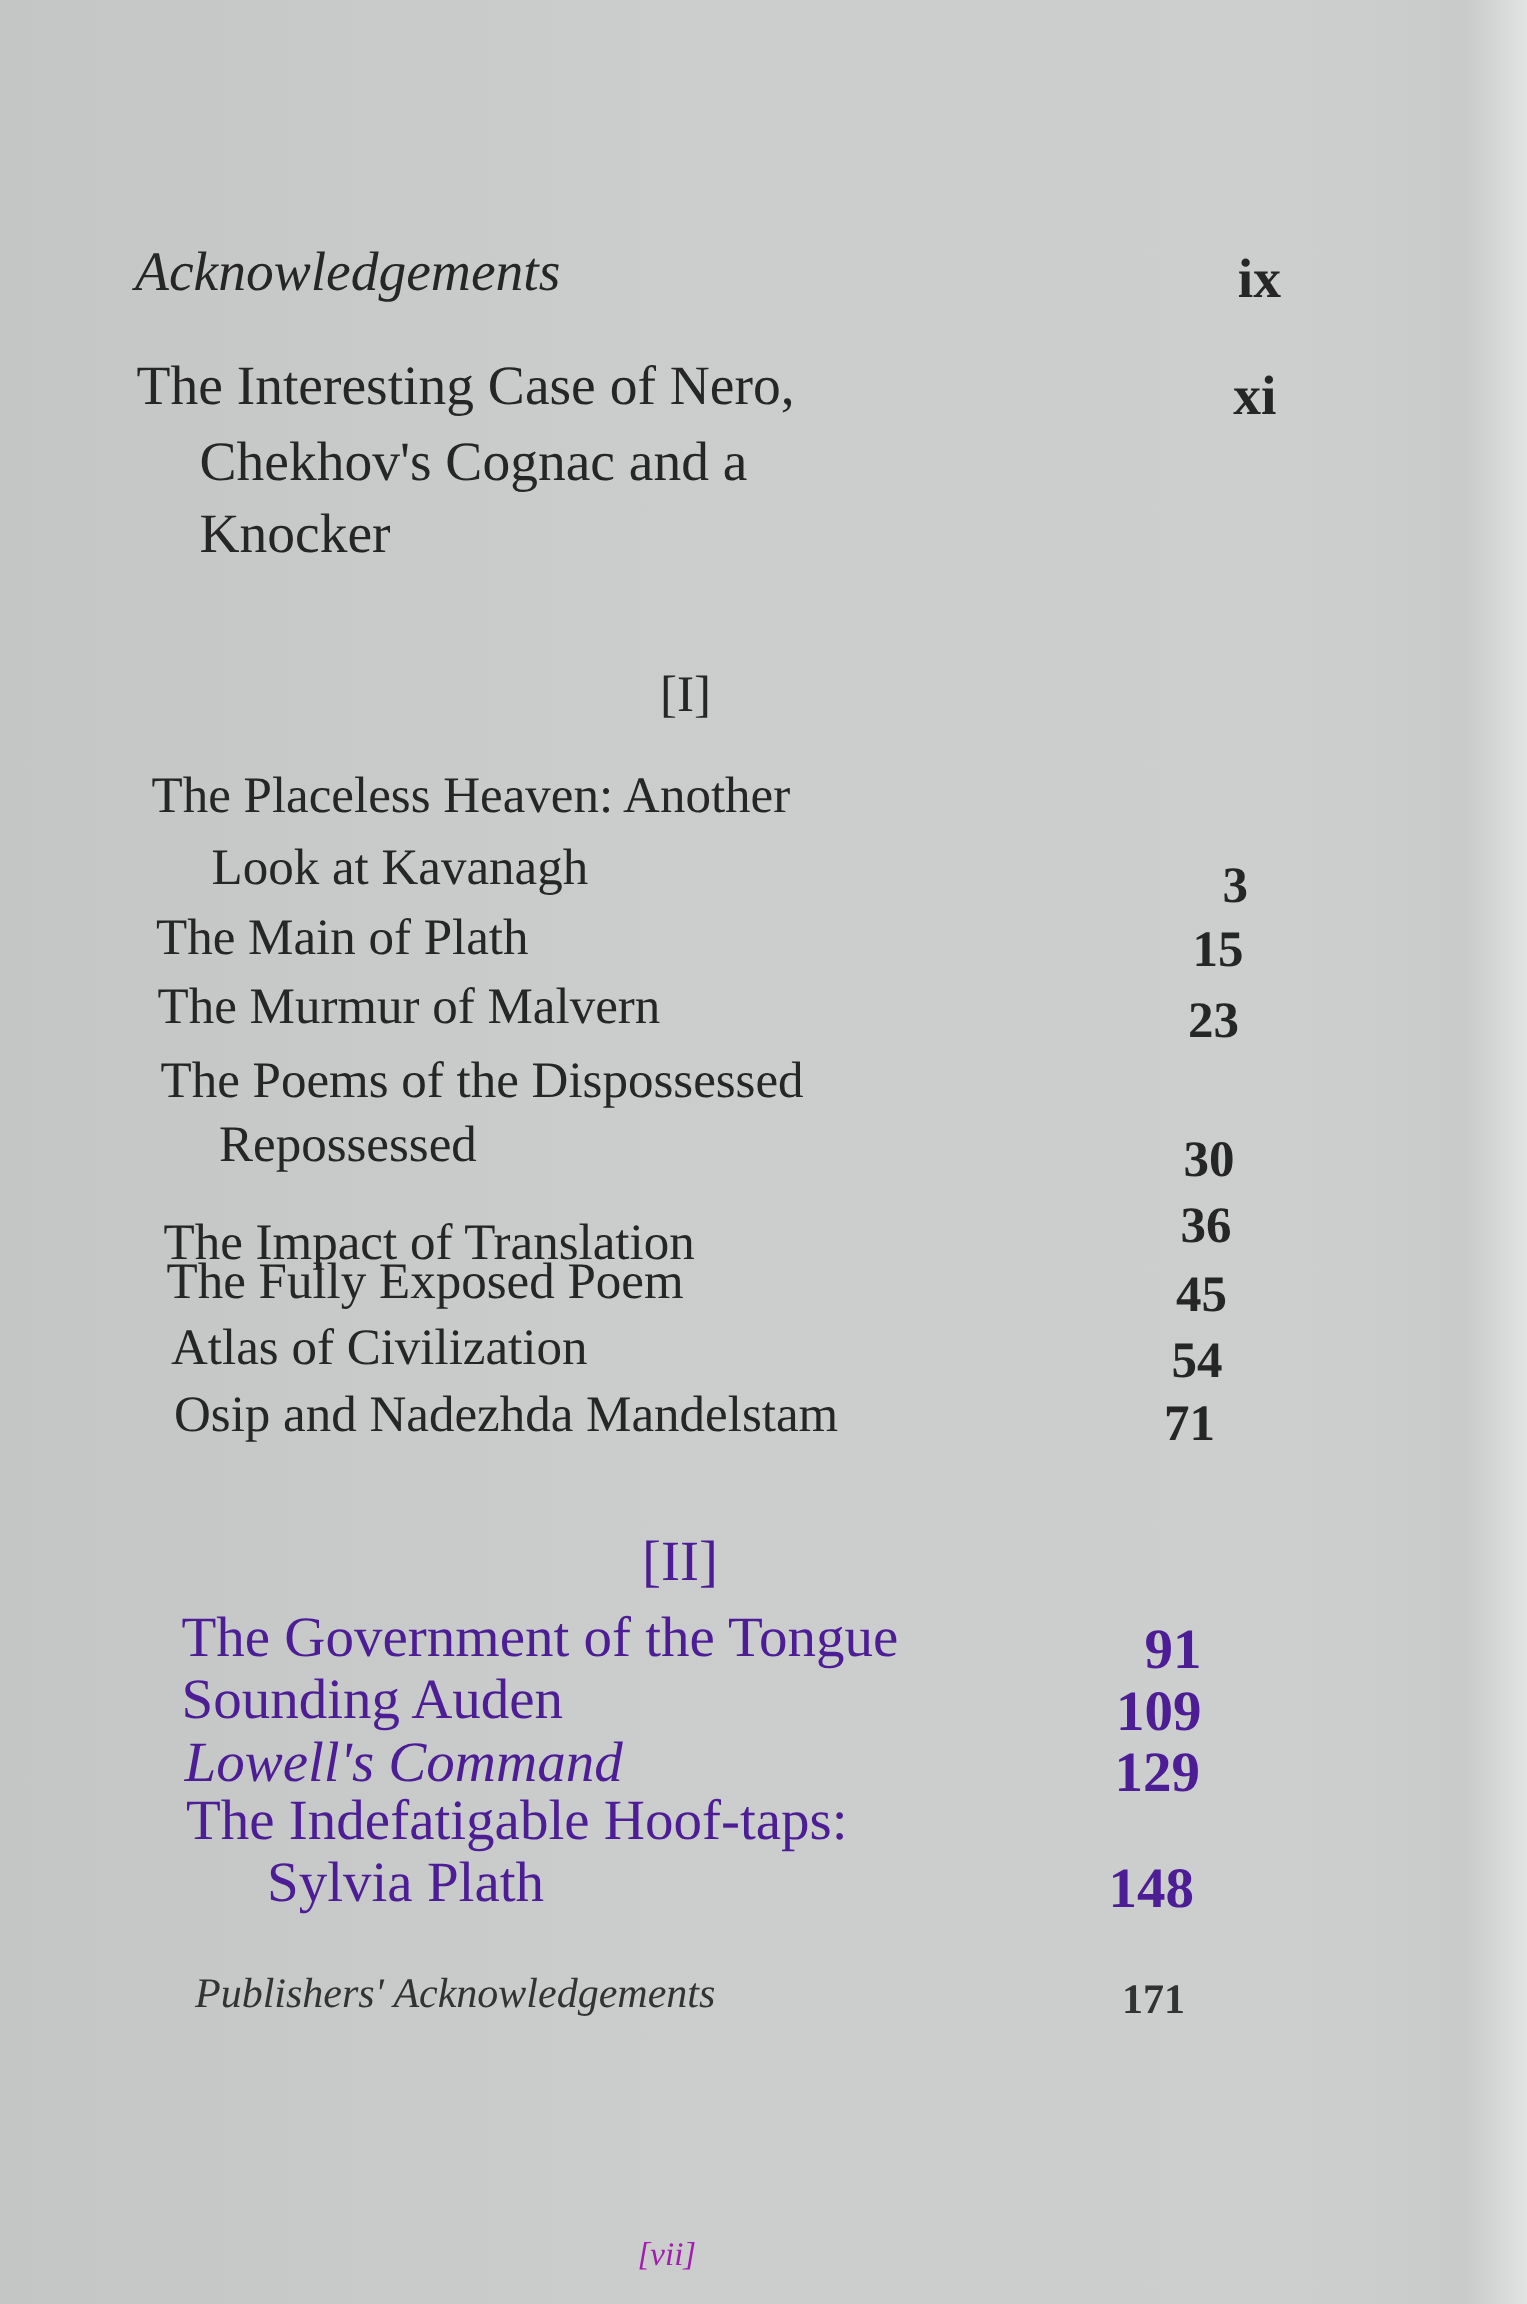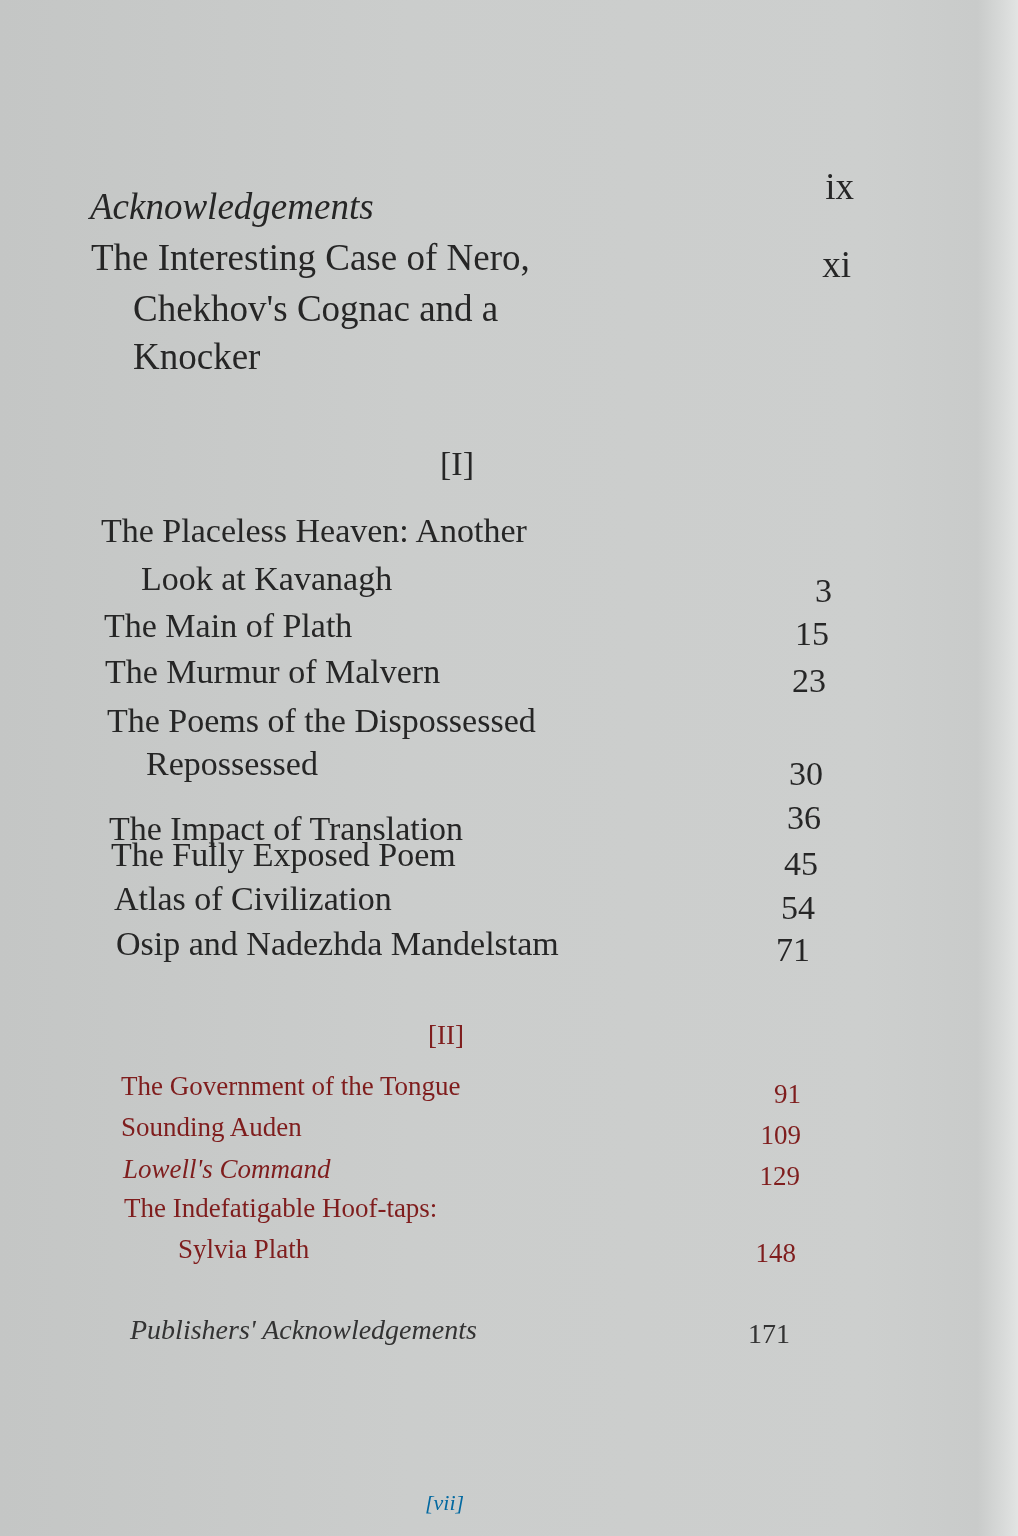--- a/index.html
+++ b/index.html
@@ -19,36 +19,36 @@
       position: absolute;
       inset: 0;
       background: linear-gradient(90deg, #c4c6c5 0%, #cbcdcc 40%, #cdcfce 85%, #c9cbca 96%, #d8dad9 98.5%, #e2e4e3 100%);
     }
     .line {
       position: absolute;
       white-space: nowrap;
       line-height: 1;
     }
     .italic { font-style: italic; }
-    .num { text-align: center; }
+    .num { text-align: center; font-weight: bold; }
     .s1 { font-size: 37px; }
     .s2 { font-size: 34px; }
-    .s3 { font-size: 27px; color: #7f1d1d; }
+    .s3 { font-size: 38px; color: #4c1d95; }
     .s4 { font-size: 28px; color: #333; }
-    .folio { font-size: 22px; color: #0369a1; font-style: italic; }
+    .folio { font-size: 22px; color: #a21caf; font-style: italic; }
   </style>
 </head>
 <body>
 
 <div class="page-shade"></div>
 
 <div>
 
   <div>
-    <span class="line s1 italic" style="left:90px; top:163px;margin-top:25px;">Acknowledgements</span>
+    <span class="line s1 italic" style="left:90px; top:163px;">Acknowledgements</span>
     <span class="line s1 num" style="right:164px; top:168px;">ix</span>
   </div>
 
   <div>
     <span class="line s1" style="left:91px; top:239px;">The Interesting Case of Nero,</span>
     <span class="line s1" style="left:133px; top:290px;">Chekhov's Cognac and a</span>
     <span class="line s1" style="left:133px; top:338px;">Knocker</span>
     <span class="line s1 num" style="right:167px; top:246px;">xi</span>
   </div>
 

